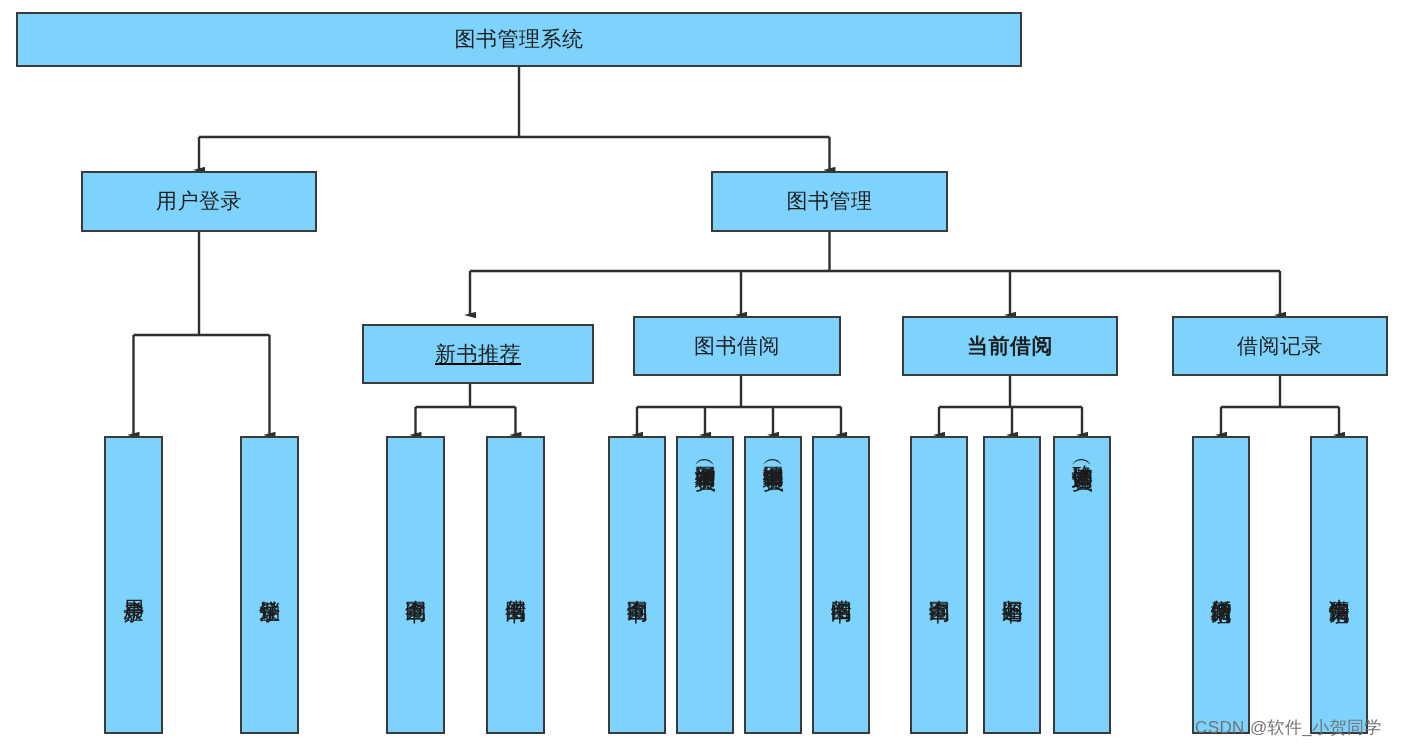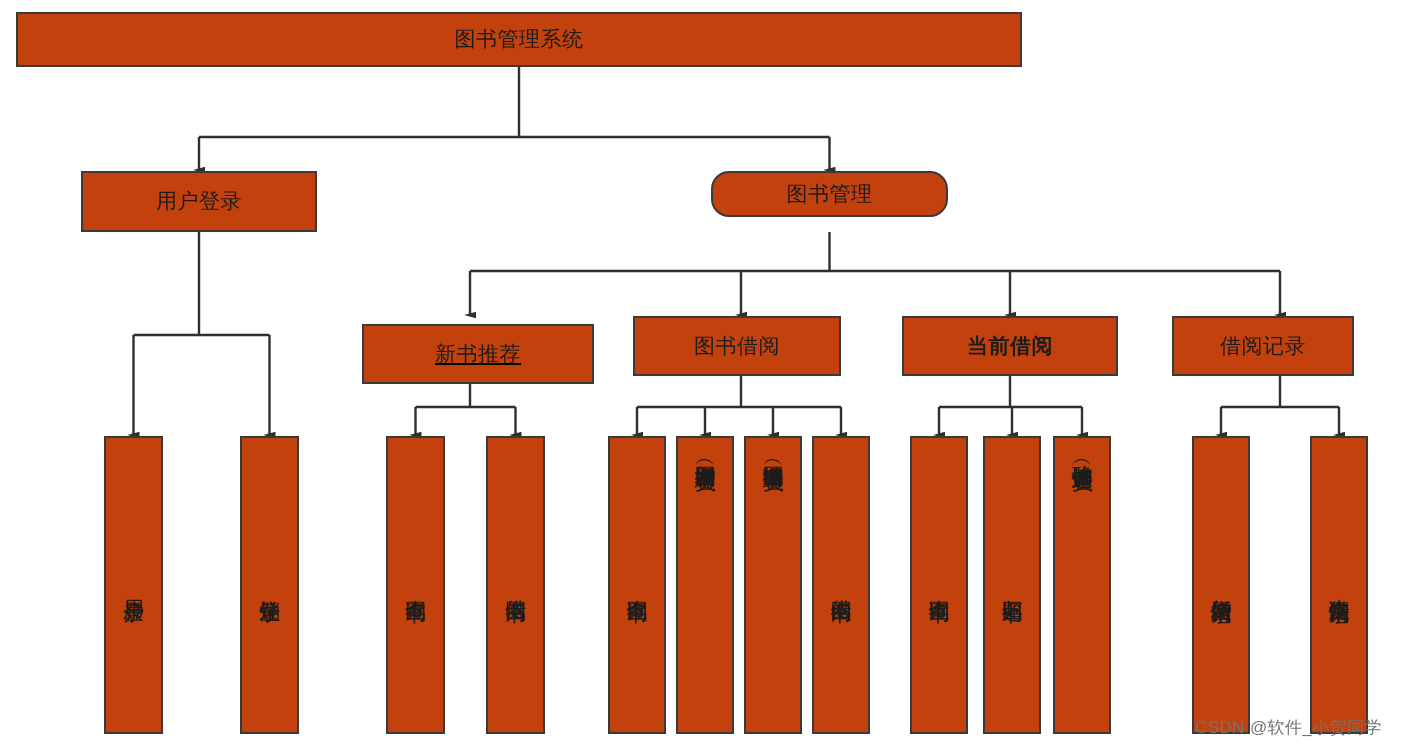--- a/index.html
+++ b/index.html
@@ -21,21 +21,21 @@
     position: absolute;
     left: 0;
     top: 0;
     width: 1405px;
     height: 747px;
     pointer-events: none;
   }
   .node {
     position: absolute;
     box-sizing: border-box;
-    background: #c2410c;
+    background: #7dd3fc;
     border: 2px solid #3a3a3a;
     display: flex;
     align-items: center;
     justify-content: center;
     overflow: hidden;
   }
   .node .label {
     color: #1c1c1c;
     font-size: 21px;
     line-height: 1.18;
@@ -115,33 +115,33 @@
       </g>
   </svg>
 
   <div id="node-layer">
       <div class="node" style="left: 16px; top: 12px; width: 1006px; height: 55px;">
         <span class="label">图书管理系统</span>
       </div>
       <div class="node" style="left: 81px; top: 171px; width: 236px; height: 61px;">
         <span class="label">用户登录</span>
       </div>
-      <div class="node" style="left: 711px; top: 171px; width: 237px; height: 46px; border-radius: 18px;">
+      <div class="node" style="left: 711px; top: 171px; width: 237px; height: 61px;">
         <span class="label">图书管理</span>
       </div>
       <div class="node" style="left: 362px; top: 324px; width: 232px; height: 60px; text-decoration: underline;">
         <span class="label">新书推荐</span>
       </div>
       <div class="node" style="left: 633px; top: 316px; width: 208px; height: 60px;">
         <span class="label">图书借阅</span>
       </div>
       <div class="node" style="left: 902px; top: 316px; width: 216px; height: 60px; font-weight: bold;">
         <span class="label">当前借阅</span>
       </div>
-      <div class="node" style="left: 1172px; top: 316px; width: 182px; height: 60px;">
+      <div class="node" style="left: 1172px; top: 316px; width: 216px; height: 60px;">
         <span class="label">借阅记录</span>
       </div>
       <div class="node vertical mid" style="left: 104px; top: 436px; width: 59px; height: 298px;">
         <span class="label">用户登录</span>
       </div>
       <div class="node vertical mid" style="left: 240px; top: 436px; width: 59px; height: 298px;">
         <span class="label">注销登录</span>
       </div>
       <div class="node vertical mid" style="left: 386px; top: 436px; width: 59px; height: 298px;">
         <span class="label">查询图书</span>

